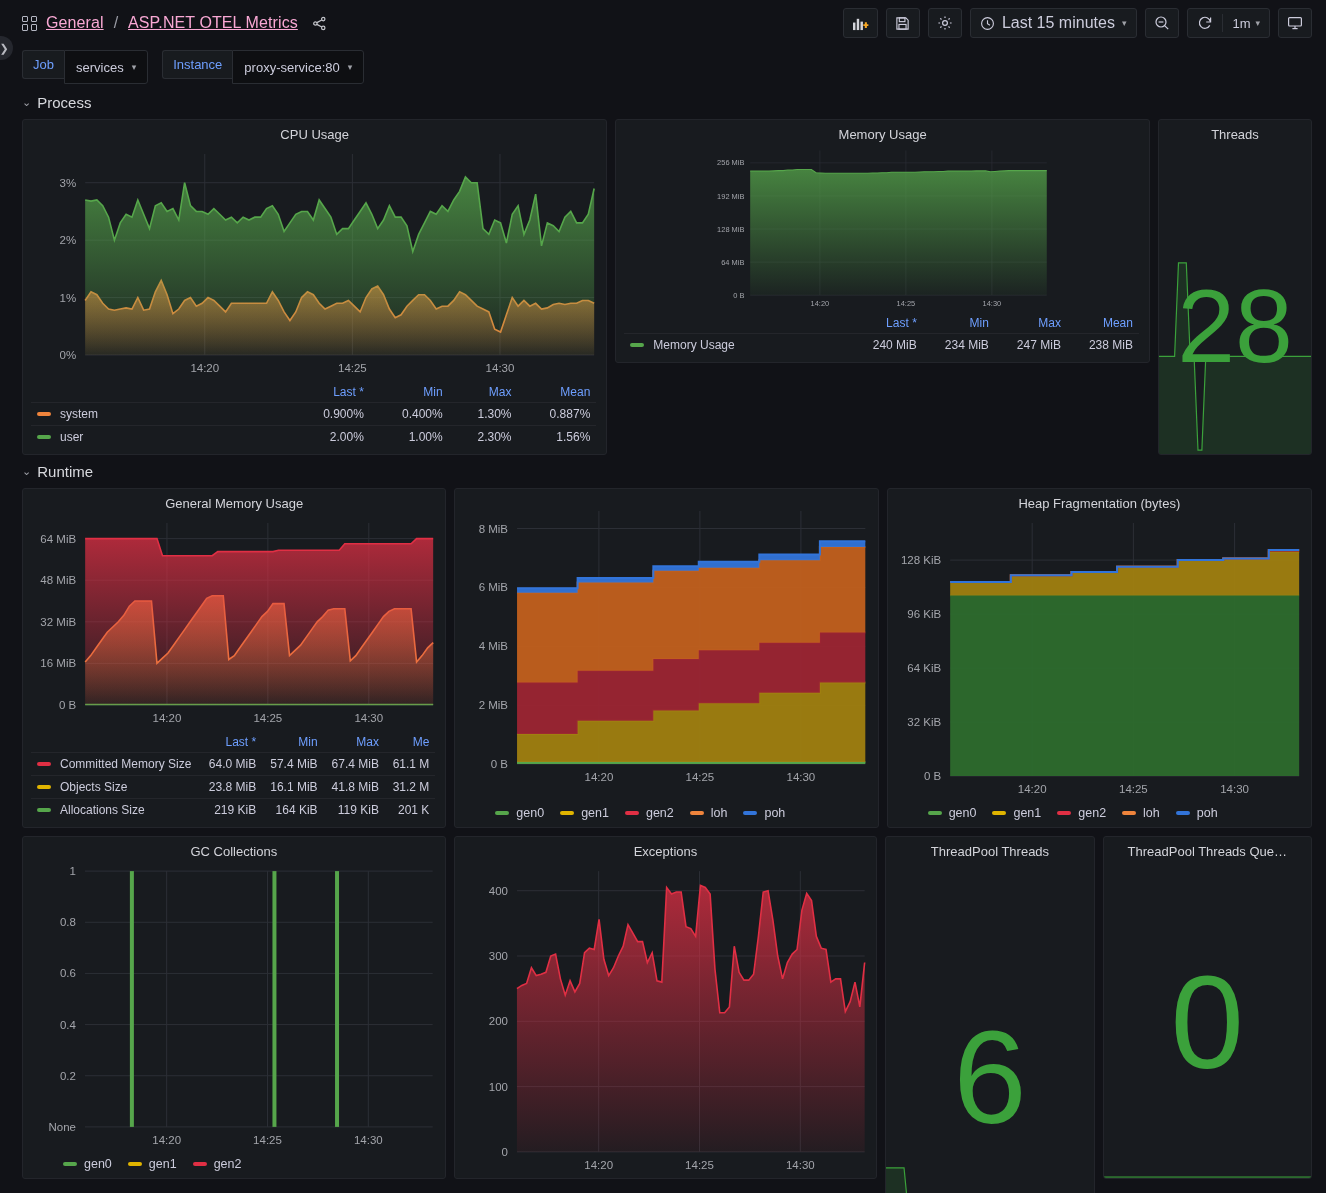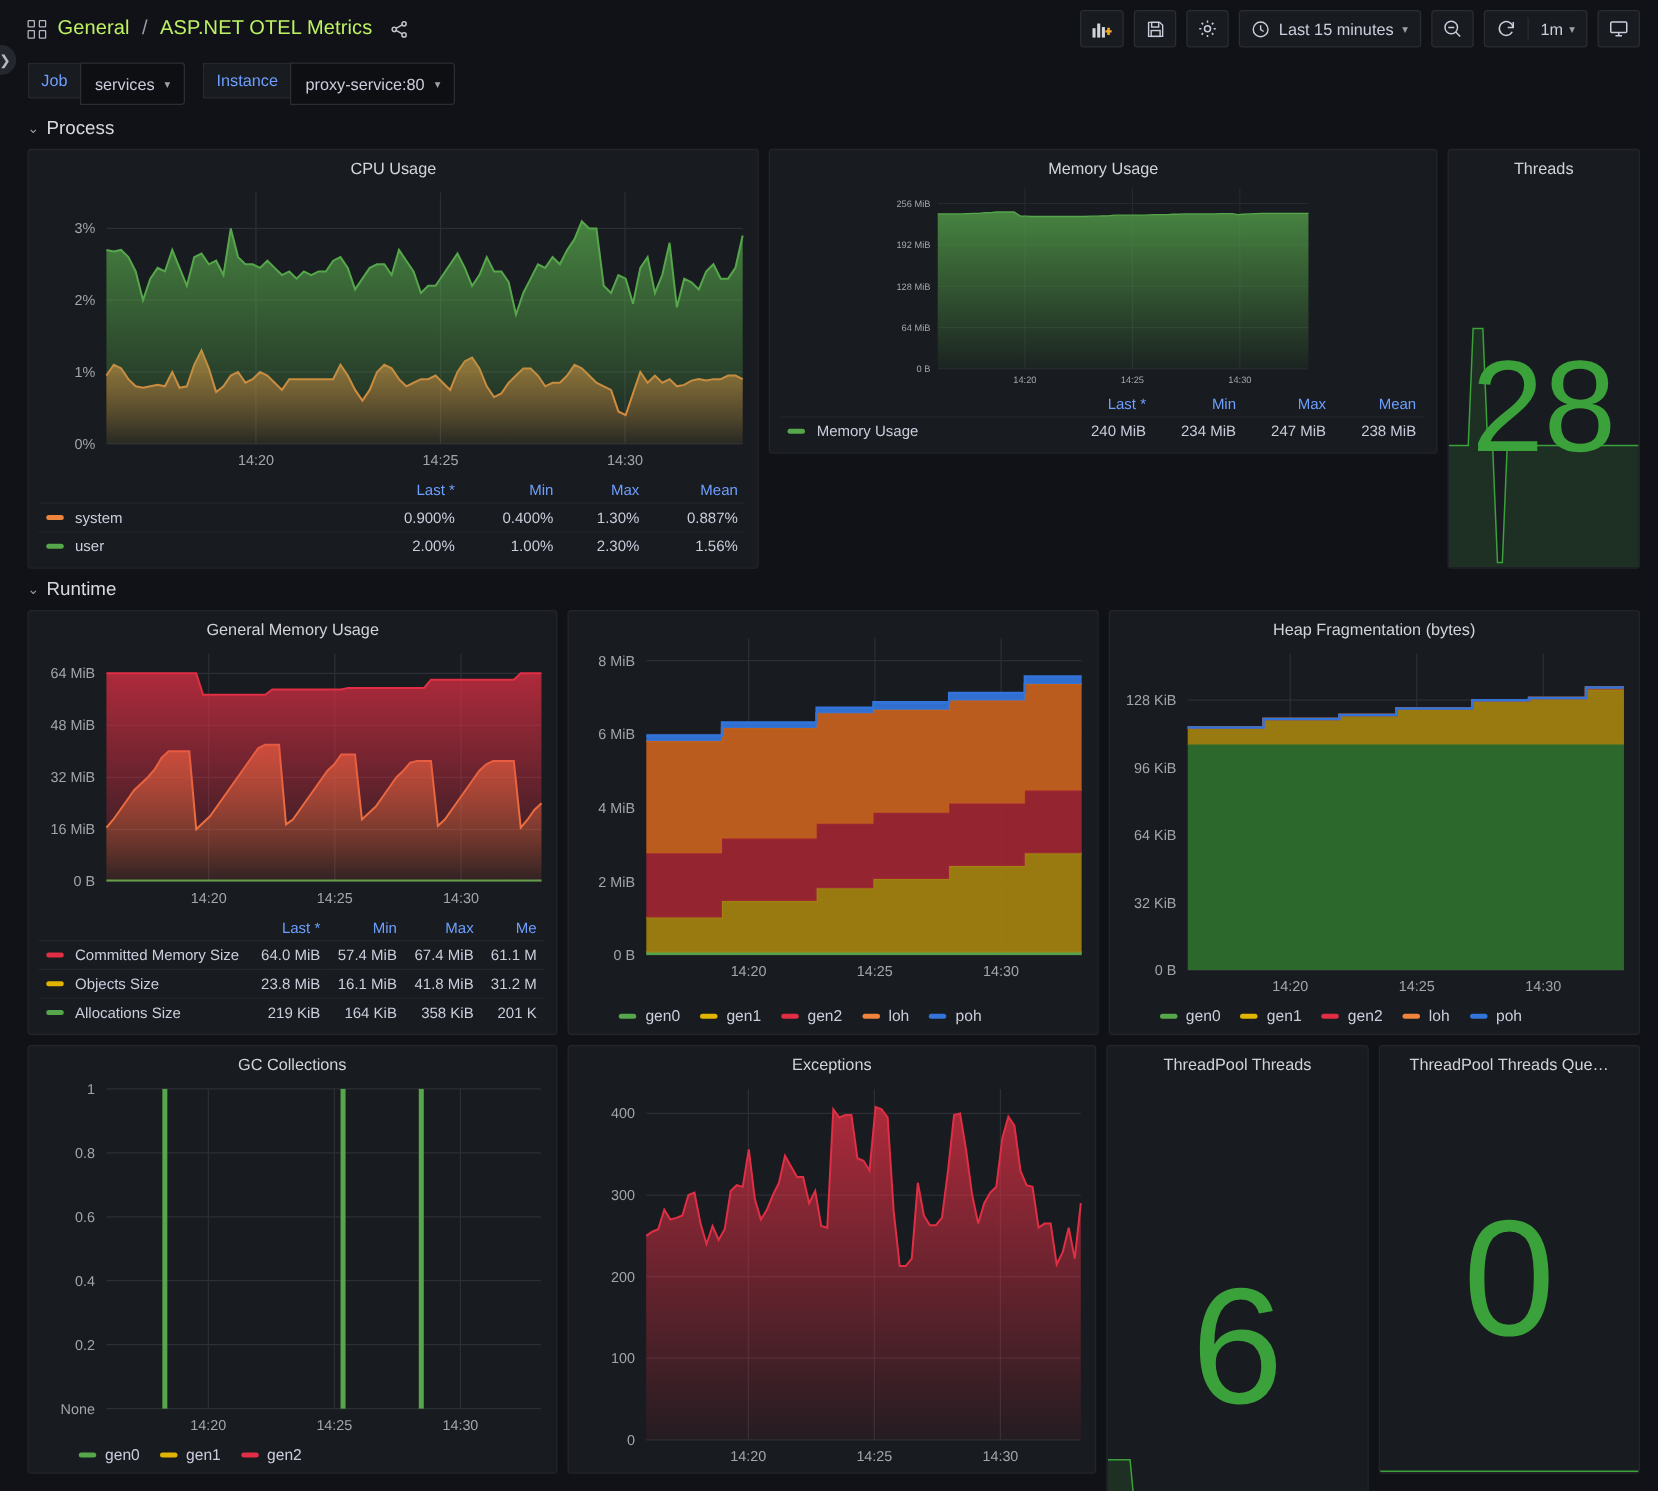--- a/index.html
+++ b/index.html
@@ -17,34 +17,34 @@
   .topnav {
     height: 46px;
     display: flex; align-items: center;
     padding: 0 14px 0 22px;
     background: #111217;
   }
   .nav-left { display: flex; align-items: center; gap: 9px; flex: 1; }
   .grid-icon { width: 15px; height: 15px; display: grid;
     grid-template-columns: 1fr 1fr; grid-template-rows: 1fr 1fr; gap: 2.5px; }
   .grid-icon i { display:block; border: 1.3px solid #b4b6c2; border-radius: 1px; }
-  .crumb { font-size: 16px; color: #bef264; letter-spacing: .1px; }
+  .crumb { font-size: 16px; color: #f9a8d4; letter-spacing: .1px; text-decoration: underline; }
   .crumb-sep { font-size: 16px; color: #9a9ca5; margin: 0 1px; }
   .share-icon { margin-left: 5px; display:flex; align-items:center; }
 
   .nav-right { display: flex; align-items: center; gap: 8px; }
   .tbtn {
     height: 30px; min-width: 34px;
     display: flex; align-items: center; justify-content: center;
     gap: 6px; padding: 0 8px;
     background: #181b1f; border: 1px solid #2a2d33; border-radius: 3px;
     color: #ccccdc; cursor: pointer;
   }
   .time-btn { padding: 0 10px 0 9px; gap: 7px; }
-  .time-btn .label { font-size: 13px; color: #ccccdc; }
+  .time-btn .label { font-size: 16px; color: #ccccdc; }
   .refresh-group { display: flex; align-items: center;
     background: #181b1f; border: 1px solid #2a2d33; border-radius: 3px; height: 30px; }
   .refresh-group .seg { display:flex; align-items:center; justify-content:center;
     height: 28px; padding: 0 9px; gap: 5px; cursor: pointer; }
   .refresh-group .sepline { width:1px; height:18px; background:#2a2d33; }
   .caret { font-size: 9px; color: #9fa1a8; line-height: 1; }
 
   
   .varbar { display: flex; align-items: center; gap: 0px; padding: 4px 22px 10px 22px; }
   .var-group { display: flex; align-items: stretch; margin-right: 14px; }
@@ -477,21 +477,21 @@
             </tr>
             <tr>
               <td class="namecol">
                 <span class="serieslabel">
                   <span class="swatch" style="background:#56a64b"></span>
                   <span>Allocations Size</span>
                 </span>
               </td>
               <td>219 KiB</td>
               <td>164 KiB</td>
-              <td>358 KiB</td>
+              <td>119 KiB</td>
               <td>201 K</td>
             </tr>
           </tbody>
         </table>
       </div>
     </div>
   </div>
 
   <div class="panel" style="width:427px;height:340px">
     <div class="panel-body">

